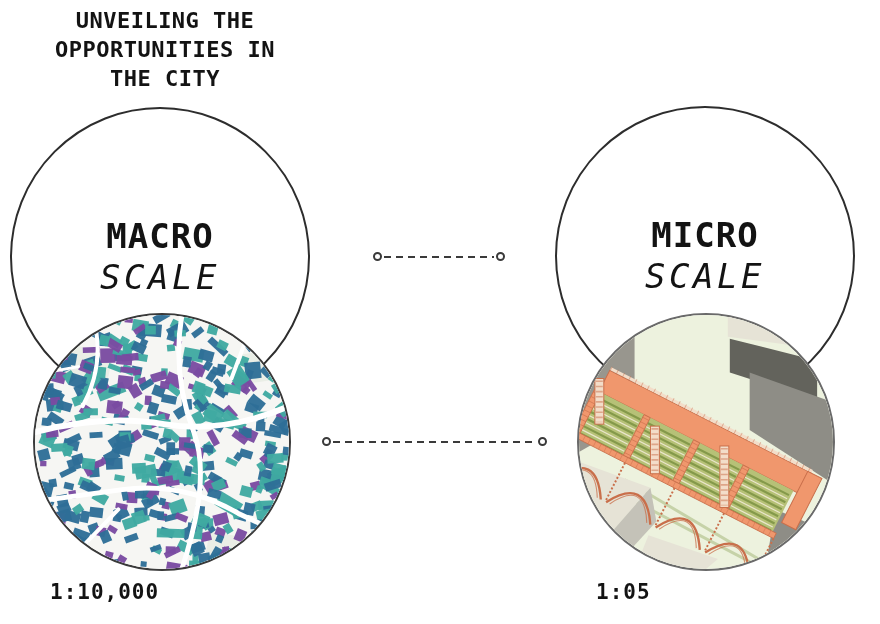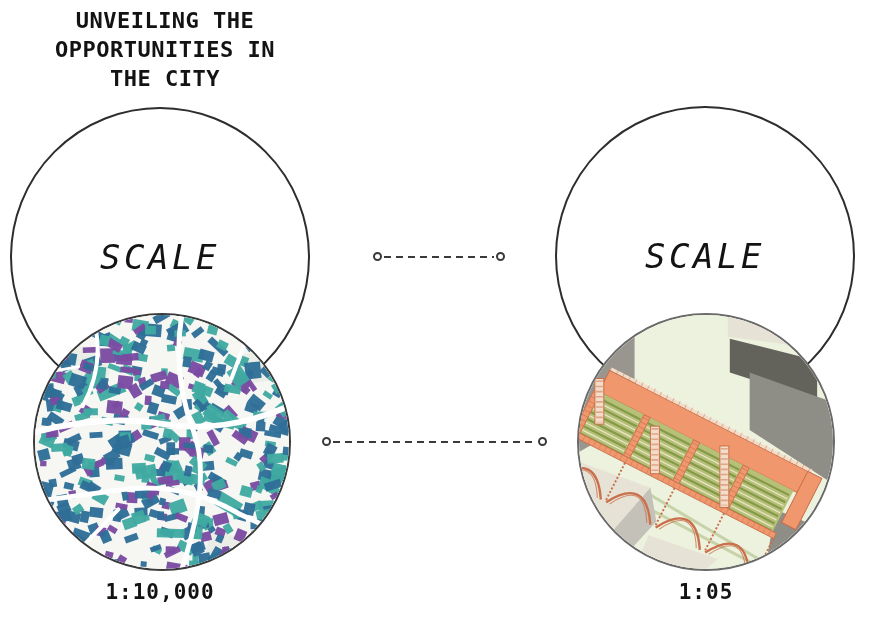--- a/index.html
+++ b/index.html
@@ -34,38 +34,40 @@
   .connector .ring{
     width:9px;height:9px;border:2px solid var(--c-connector);border-radius:50%;
     background:#fff;flex:none;
   }
   .connector .dash{
     flex:1;height:2px;margin:0 2px;
     background:repeating-linear-gradient(90deg,var(--c-connector) 0 7px,transparent 7px 12px);
   }
   .connector.top{left:373px;top:252px;width:132px;}
   .connector.bottom{left:322px;top:437px;width:225px;}
-  .ratio{position:absolute;top:580px;width:220px;text-align:center;font-size:21px;font-weight:bold;letter-spacing:1px;}
+  .ratio{position:absolute;top:580px;width:220px;text-align:left;font-size:21px;font-weight:bold;letter-spacing:1px;}
   .ratio.left{left:50px;}
   .ratio.right{left:596px;}
 </style>
 </head>
 <body>
 
 <div class="canvas">
 
   <div class="col-title left">UNVEILING THE
 OPPORTUNITIES IN
 THE CITY</div>
 
   <div class="big-circle left">
+    <div class="word primary">MACRO</div>
     <div class="word secondary">SCALE</div>
   </div>
 
   <div class="big-circle right">
+    <div class="word primary">MICRO</div>
     <div class="word secondary">SCALE</div>
   </div>
 
   <div class="connector top">
     <span class="ring"></span>
     <span class="dash"></span>
     <span class="ring"></span>
   </div>
 
   <div class="connector bottom">

